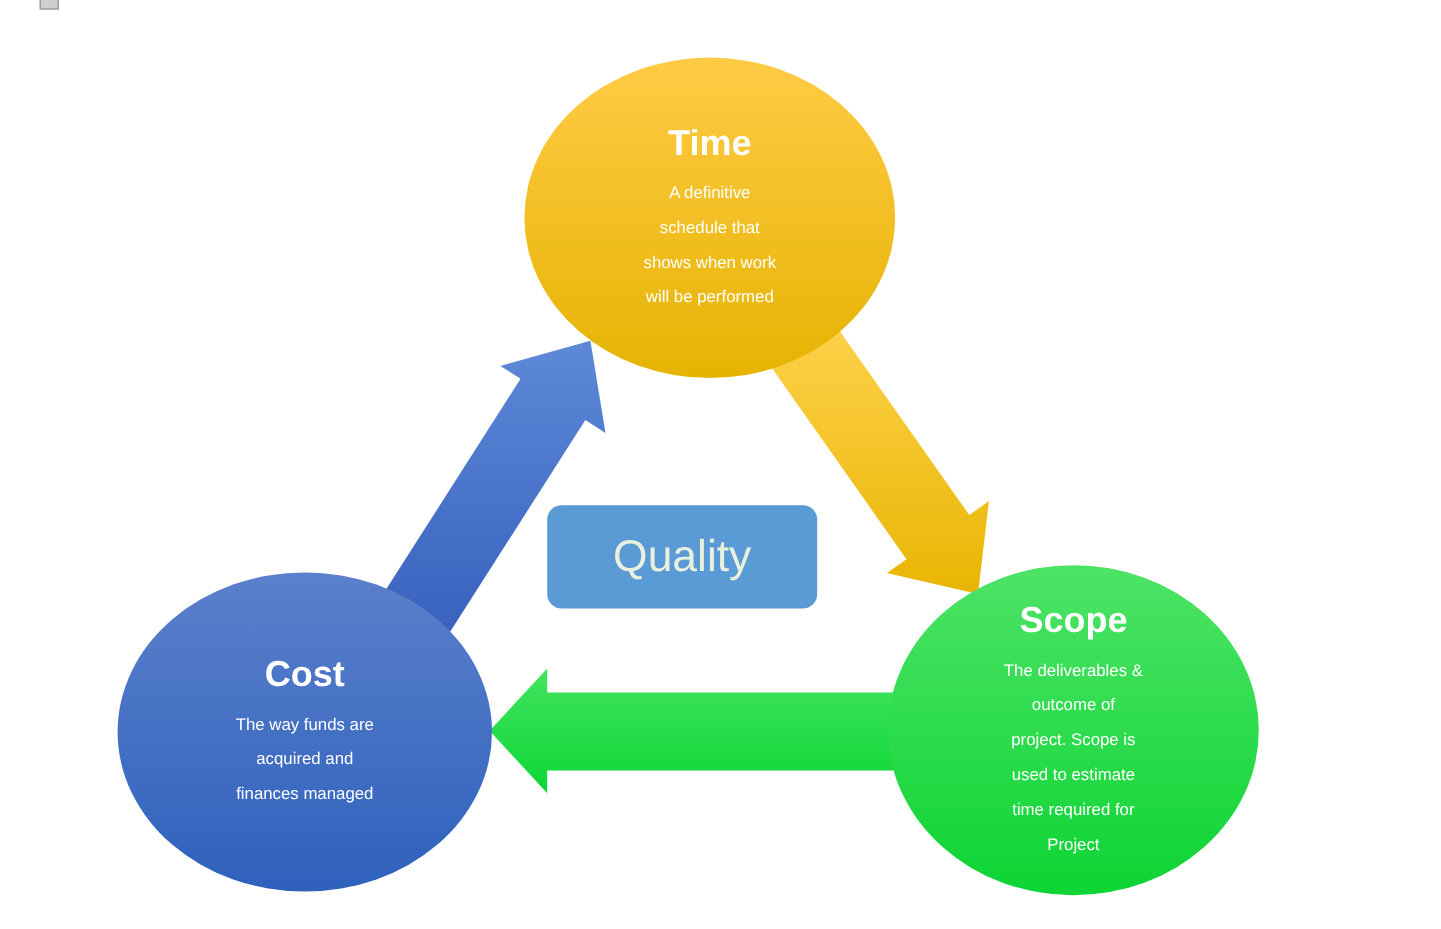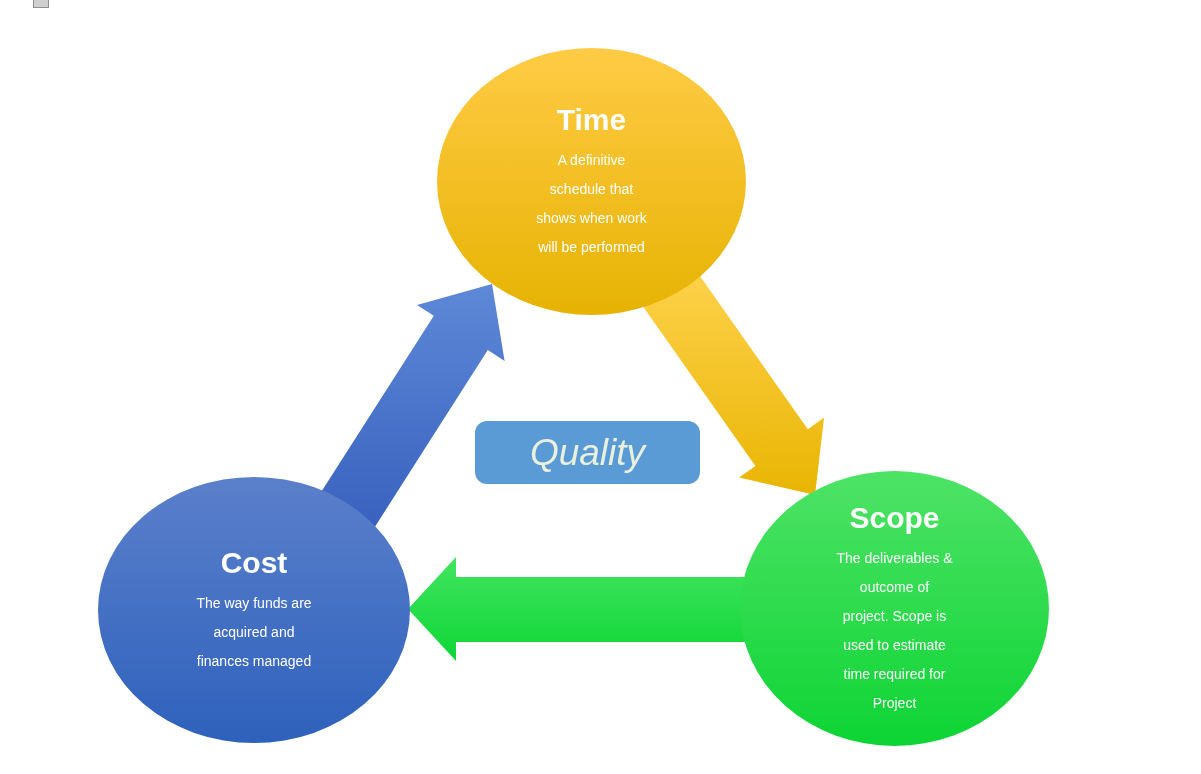--- a/index.html
+++ b/index.html
@@ -49,29 +49,28 @@
   .node-cost {
     left: 98px; top: 477px; width: 312px; height: 266px;
     background: linear-gradient(180deg, #5B80CB 0%, #2E61BC 100%);
   }
   .node-scope {
     left: 740px; top: 471px; width: 309px; height: 275px;
     background: linear-gradient(180deg, #4EE366 0%, #0DD434 100%);
   }
   .quality-box {
     position: absolute;
-    left: 475px; top: 421px;
-    width: 225px; height: 63px;
+    left: 456px; top: 421px;
+    width: 225px; height: 86px;
     background: #5B9BD5;
     border-radius: 12px;
     z-index: 3;
     display: flex;
     align-items: center;
     justify-content: center;
-    font-style: italic;
   }
   .quality-label {
     font-size: 37px;
     font-weight: 400;
     color: #E9F1DE;
   }
 </style>
 </head>
 <body>
 

